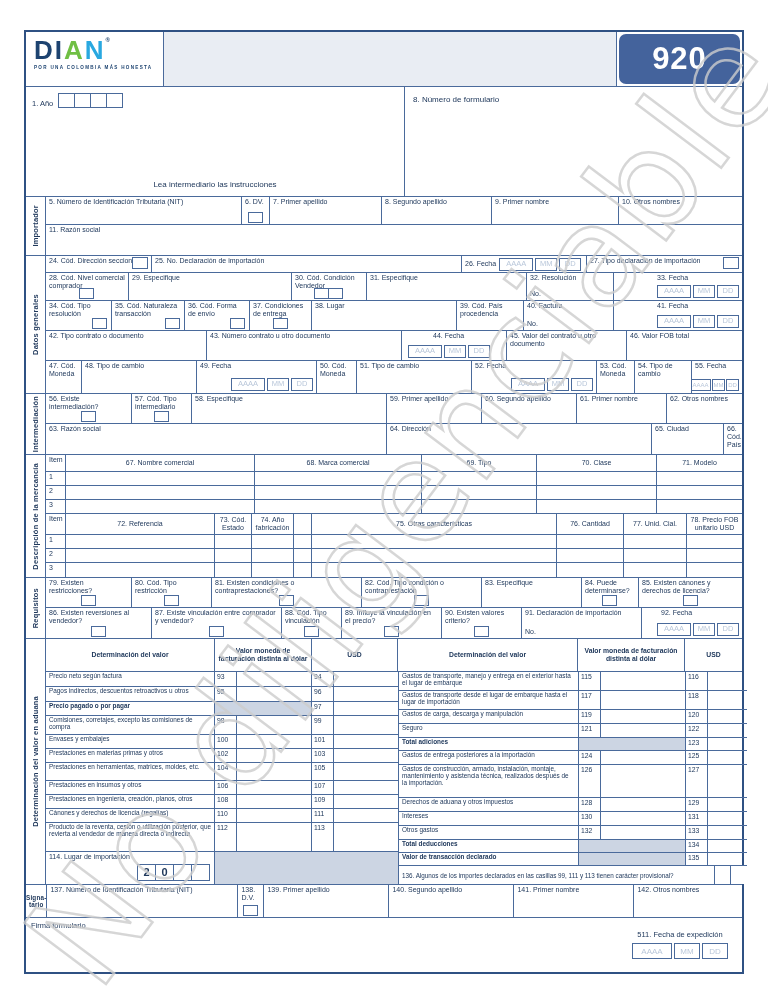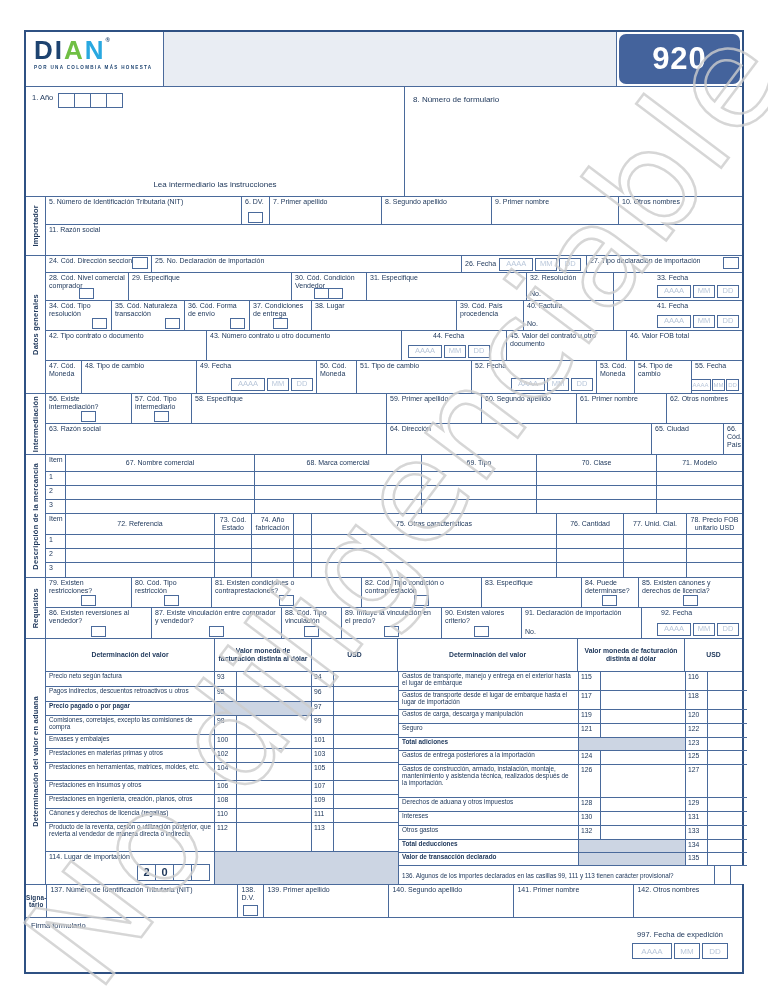--- a/index.html
+++ b/index.html
@@ -15,21 +15,21 @@
   .brand .d,.brand .i{color:#1d4370}.brand .a{color:#70bf44}.brand .n{color:#29a8e0}
   .reg{font-size:6px;vertical-align:top;color:#1d4370}
   .tagline{font-size:4.6px;letter-spacing:1.3px;color:#1d4370;margin-top:2px;font-weight:bold}
   .title-cell{flex:0 0 334px;border-right:1px solid var(--line);display:flex;align-items:center;justify-content:center;font-weight:bold;font-size:11.5px}
   .hdr-spacer{flex:1;background:#e9edf3;border-right:1px solid var(--line)}
   .badge-cell{flex:0 0 125px;display:flex;background:#fff}
   .badge{flex:1;margin:2px;background:#44639c;border-radius:7px;color:#fff;font-weight:bold;font-size:31px;display:flex;align-items:center;justify-content:center;letter-spacing:1px}
   
   .topblk{display:flex;height:110px;border-bottom:1px solid var(--line)}
   .top-left{flex:0 0 379px;border-right:1px solid var(--line);position:relative;padding:6px}
-  .anio-row{display:flex;align-items:flex-start;font-size:7.5px}
+  .anio-row{display:flex;align-items:flex-end;font-size:7.5px}
   .anio{display:flex;margin-left:6px}
   .abox{width:17px;height:15px;border:1px solid var(--line);margin-left:-1px;background:#fff}
   .instr{position:absolute;bottom:7px;left:0;width:100%;text-align:center;font-size:8px}
   .top-right{flex:1;padding:8px 8px;font-size:8px}
   
   .section{display:flex;border-bottom:1px solid var(--line)}
   .seclabel{flex:0 0 20px;border-right:1px solid var(--line);display:flex;align-items:center;justify-content:center;background:#fff}
   .seclabel span{writing-mode:vertical-rl;transform:rotate(180deg);font-size:7.5px;font-weight:bold;white-space:nowrap;letter-spacing:.2px}
   .seclabel.h span{writing-mode:horizontal-tb;transform:none;white-space:pre-line;text-align:center;font-size:6.3px;line-height:1.15}
   .seccontent{flex:1;display:flex;flex-direction:column;min-width:0}
@@ -662,21 +662,21 @@
           <div class="cell" style="width:125px"><span>140. Segundo apellido</span></div>
           <div class="cell" style="width:120px"><span>141. Primer nombre</span></div>
           <div class="cell f"><span>142. Otros nombres</span></div>
         </div>
       </div>
     </div>
 
     <div class="firmablk">
       <span>Firma formulario</span>
       <div class="f997">
-        <div class="lbl997">997. Fecha de expedición</div>
+        <div class="lbl997">511. Fecha de expedición</div>
         <div class="dates lg">
             <span class="db y">AAAA</span>
             <span class="db m">MM</span>
             <span class="db d">DD</span>
           </div>
       </div>
     </div>
 
   </div>
 </div>

